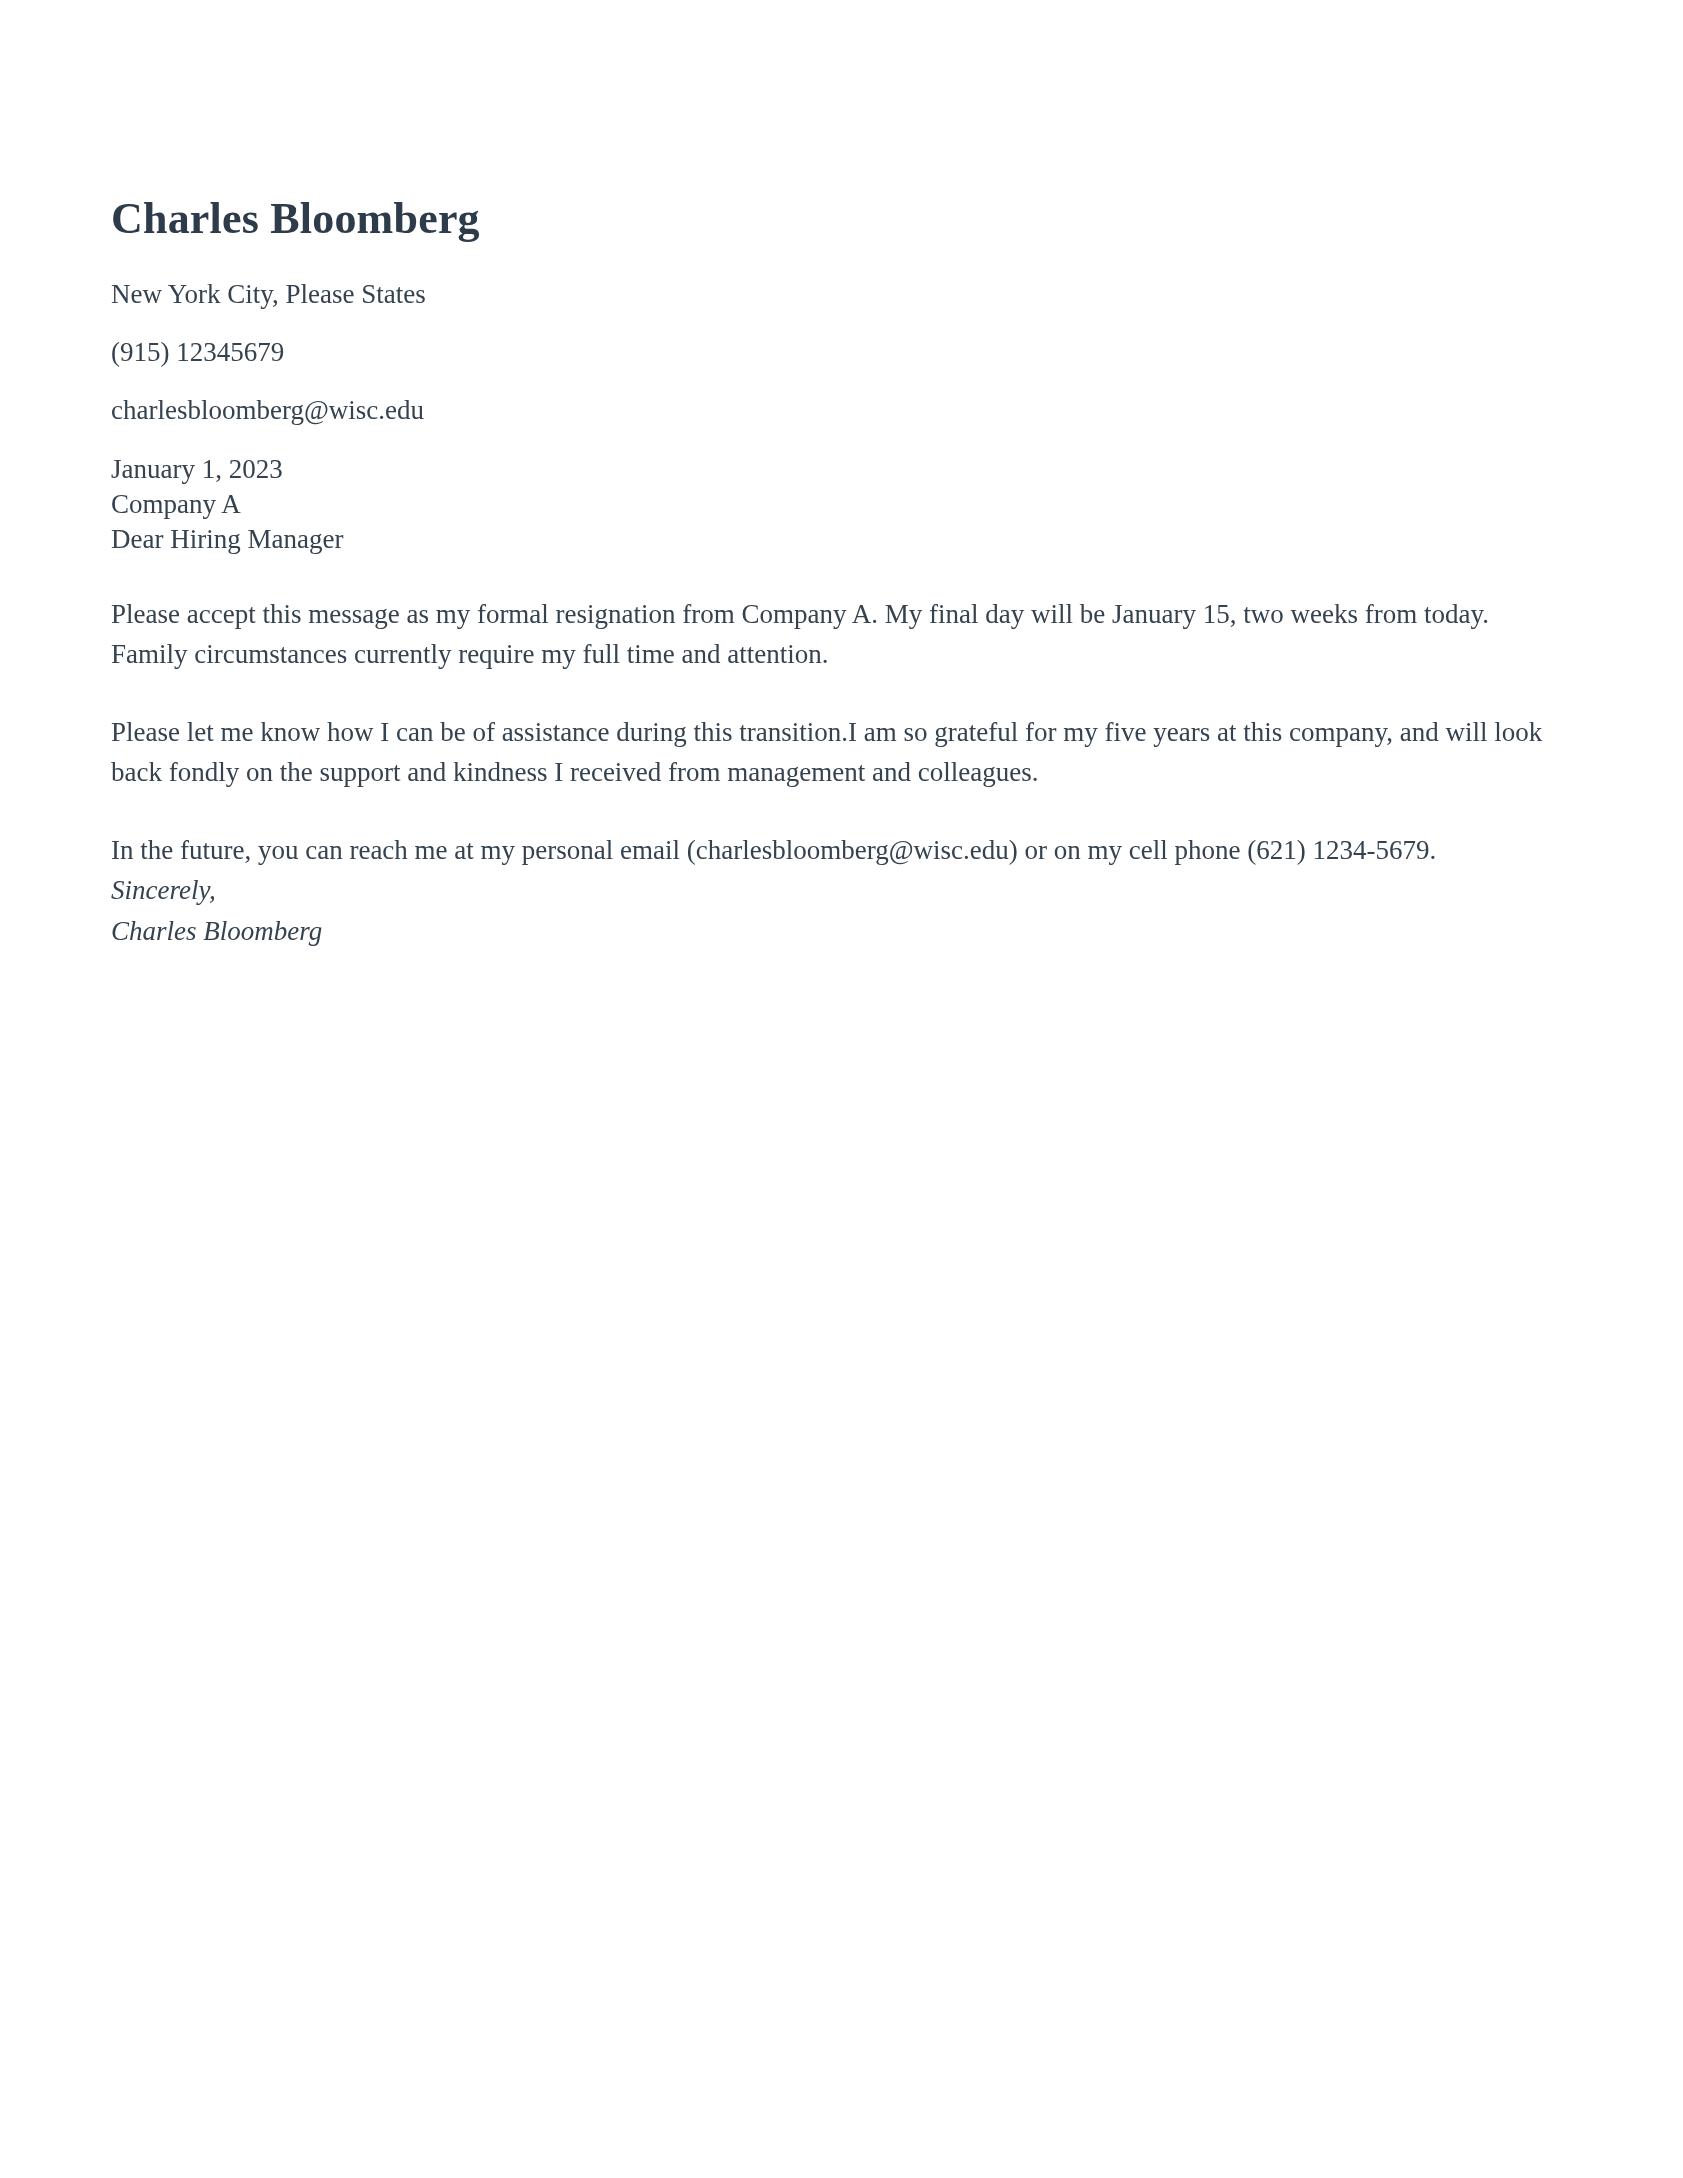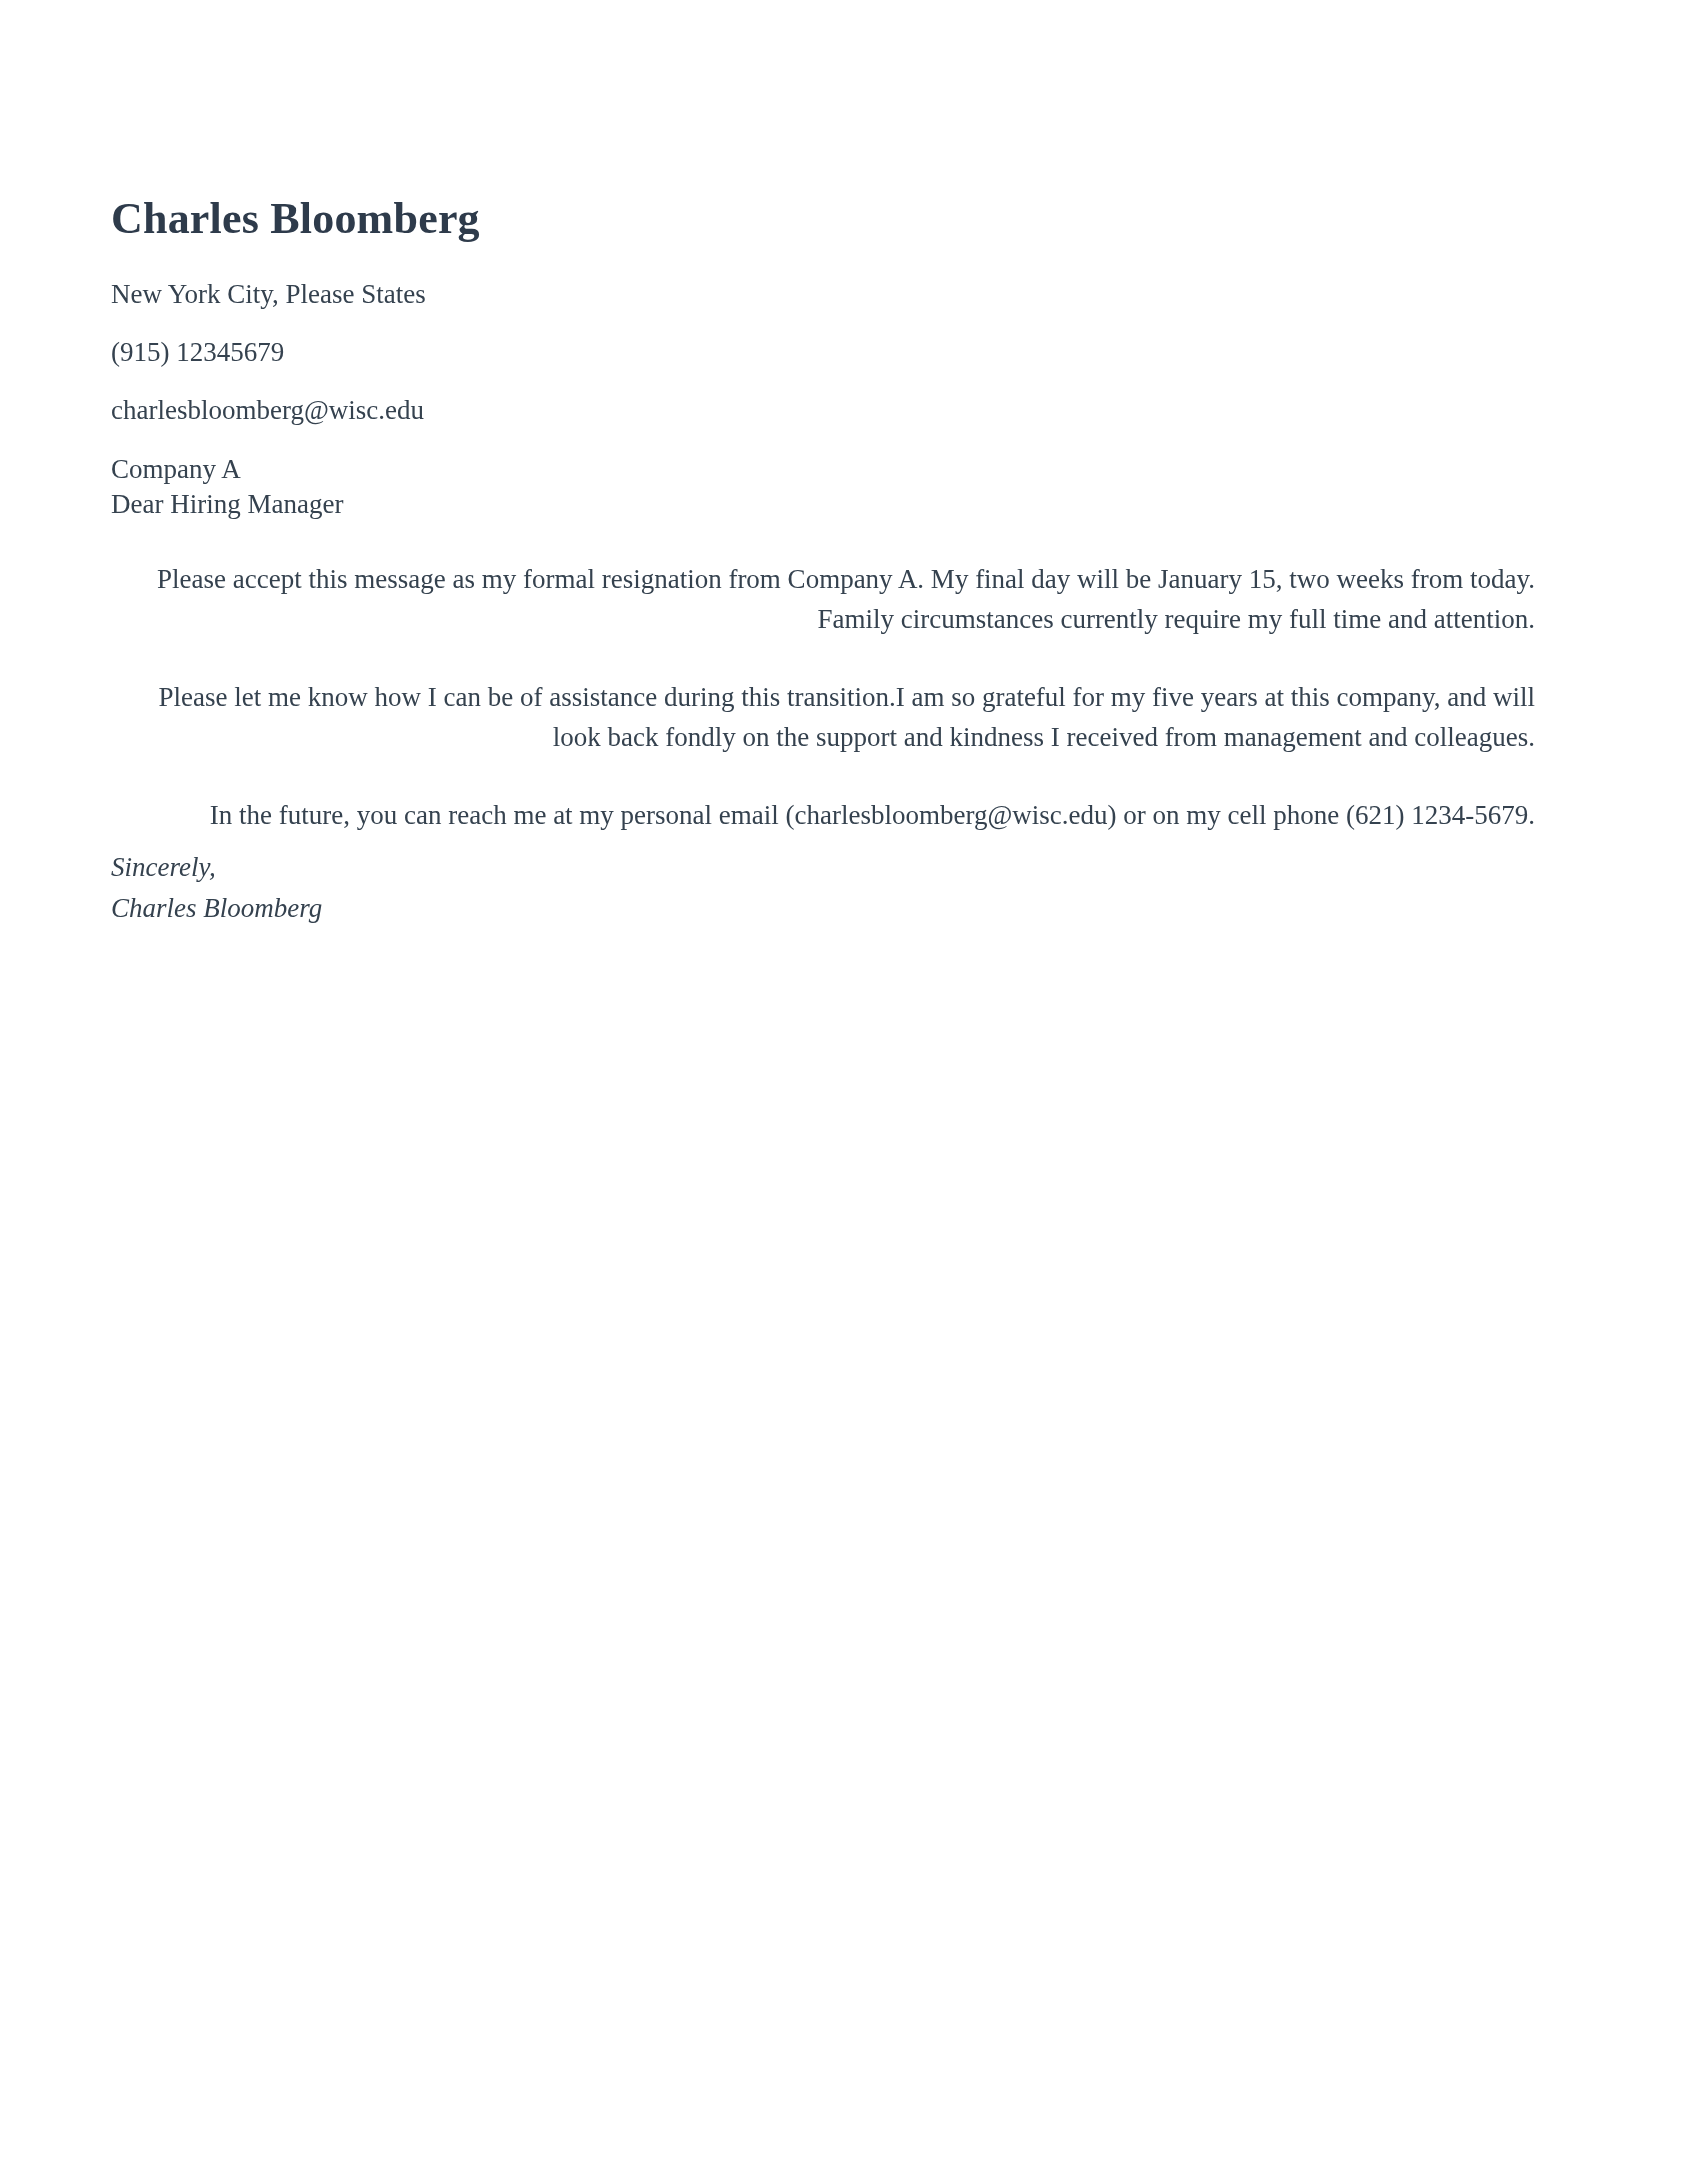--- a/index.html
+++ b/index.html
@@ -55,22 +55,22 @@
     line-height: 1.30;
     color: #35424f;
     margin: 0;
   }
 
   
   .body-para {
     font-size: 27px;
     line-height: 1.50;
     color: #35424f;
-    margin: 12px;
-    text-align: right;
+    margin: 0;
+    text-align: left;
   }
 
   .para-gap {
     margin-top: 37px;
   }
 
   .closing {
     font-size: 27px;
     line-height: 1.52;
     color: #35424f;
@@ -86,20 +86,21 @@
   <div class="letter">
 
     <h1 class="sender-name">Charles Bloomberg</h1>
 
     <p class="contact-line">New York City, Please States</p>
 
     <p class="contact-line">(915) 12345679</p>
 
     <p class="contact-line">charlesbloomberg@wisc.edu</p>
 
+    <p class="meta-line block-gap-lg">January 1, 2023</p>
 
     <p class="meta-line block-gap-lg">Company A</p>
 
     <p class="meta-line block-gap-lg">Dear Hiring Manager</p>
 
     <p class="body-para para-gap">Please accept this message as my formal resignation from Company A. My final day will be January 15, two weeks from today. Family circumstances currently require my full time and attention.</p>
 
     <p class="body-para para-gap">Please let me know how I can be of assistance during this transition.I am so grateful for my five years at this company, and will look back fondly on the support and kindness I received from management and colleagues.</p>
 
     <p class="body-para para-gap">In the future, you can reach me at my personal email (charlesbloomberg@wisc.edu) or on my cell phone (621) 1234-5679.</p>

